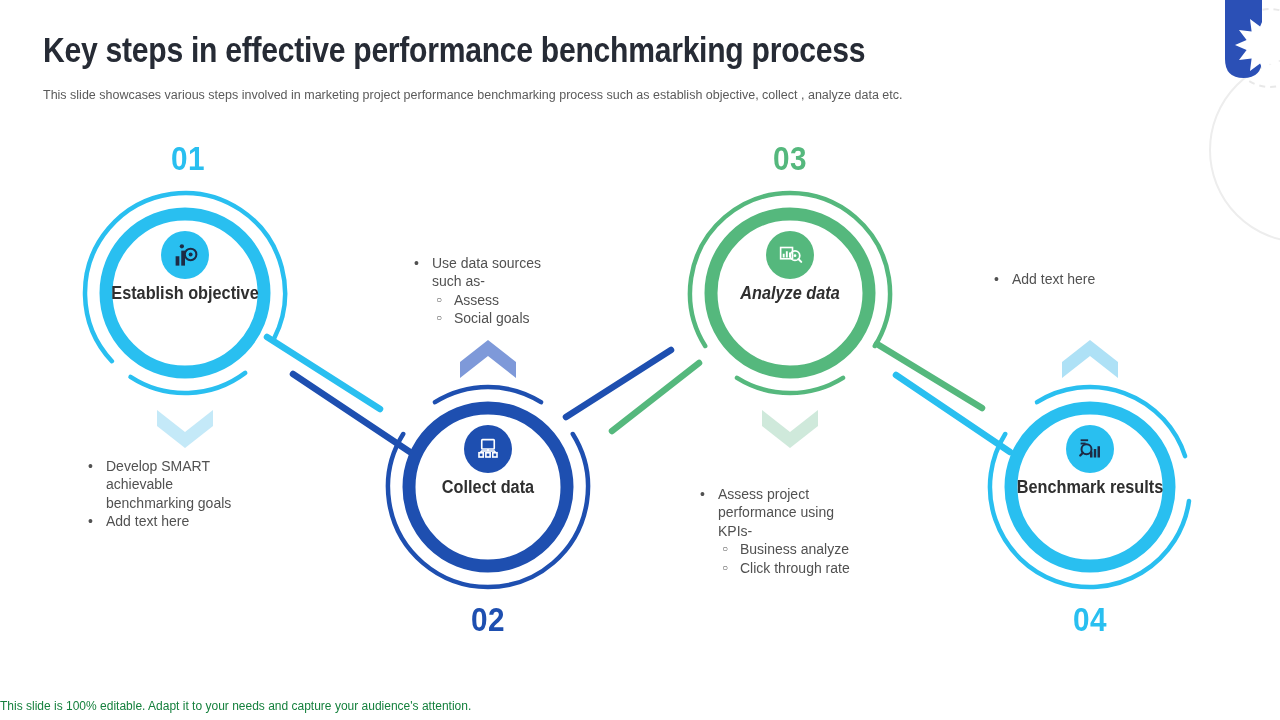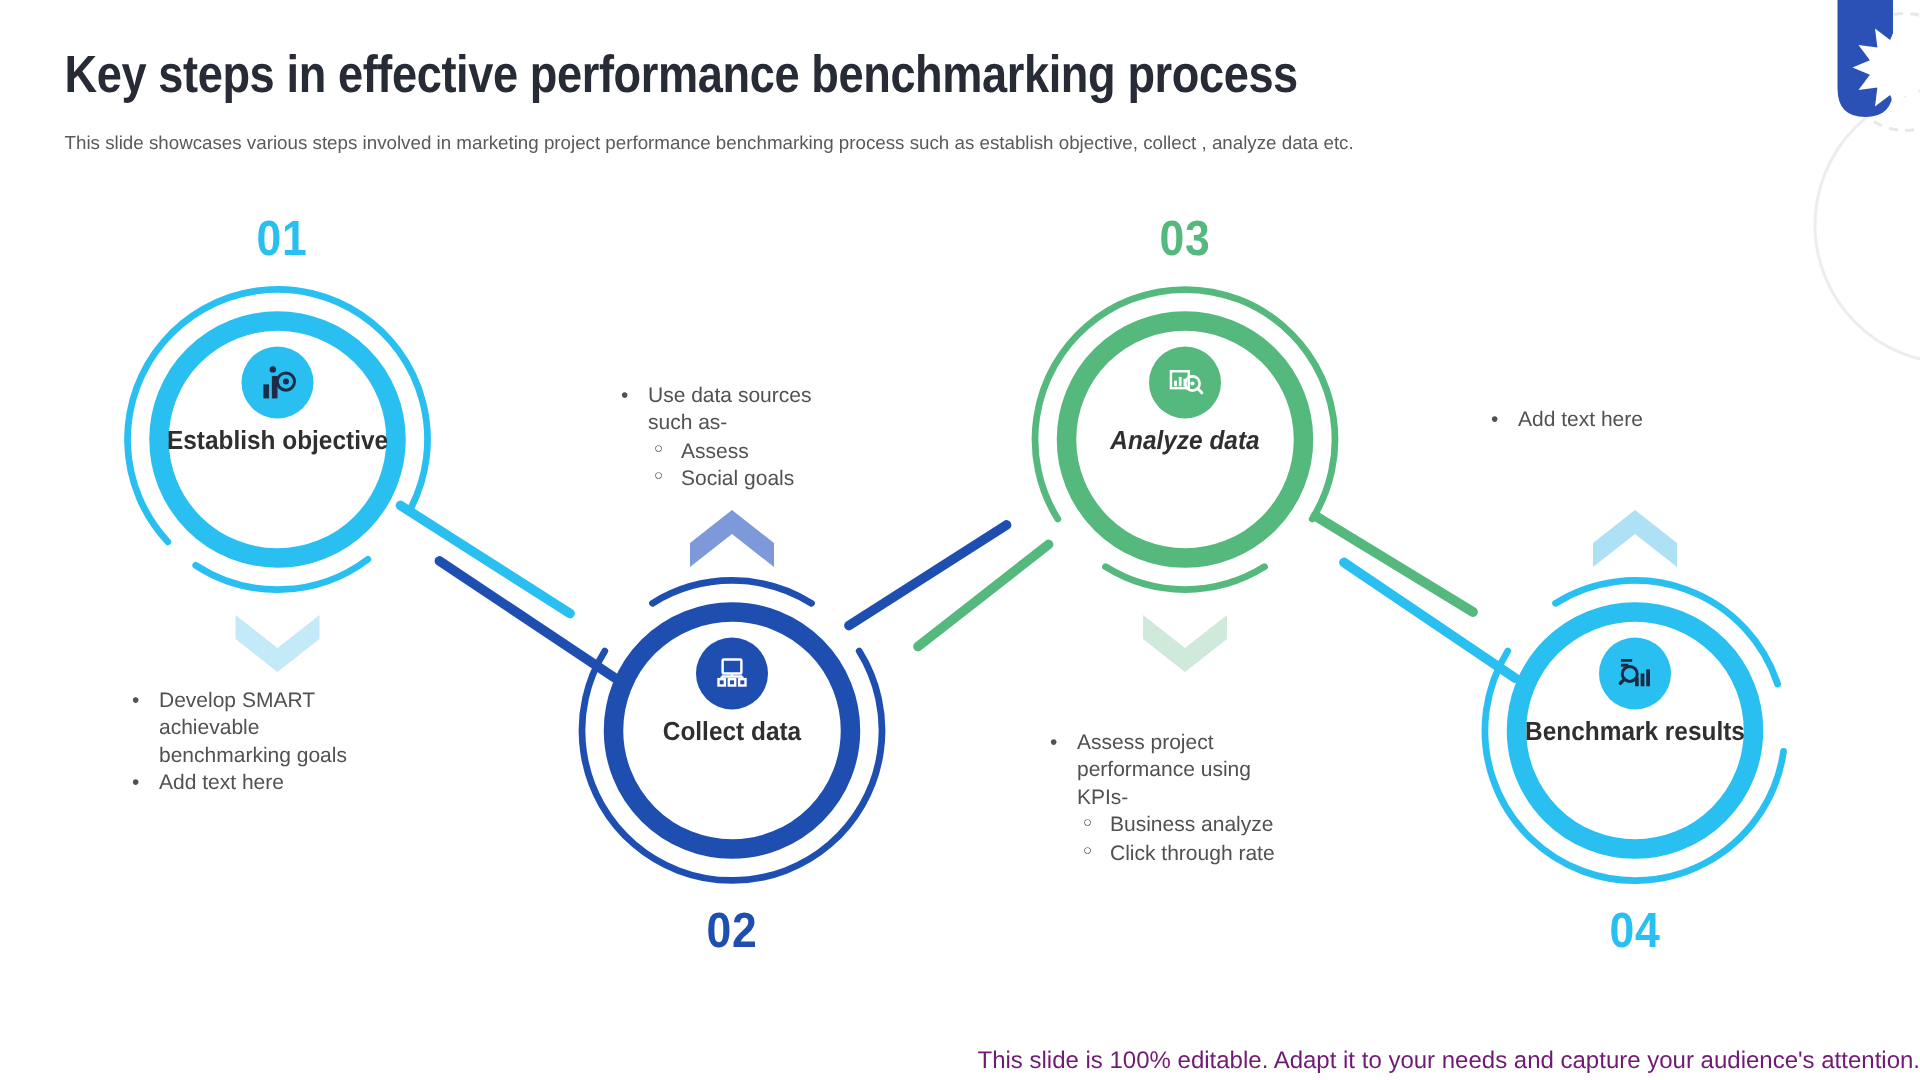--- a/index.html
+++ b/index.html
@@ -57,22 +57,22 @@
   .overlay line{stroke-width:6.5;stroke-linecap:round;fill:none;}
   .l-cyan{stroke:var(--cyan,#29bff0);}
   .l-blue{stroke:var(--blue,#1e4fb0);}
   .l-green{stroke:var(--green,#55b87d);}
   .f-chev1{fill:var(--chev-cyan-light,#c4e9f8);}
   .f-chev2{fill:var(--chev-periwinkle,#7e99d9);}
   .f-chev3{fill:var(--chev-green-light,#cfe9db);}
   .f-chev4{fill:var(--chev-cyan-light2,#aee1f6);}
   
   .footer{
-    position:absolute;left:0;right:0;top:699px;text-align:right;
-    font-size:16px;color:#701a75;
+    position:absolute;left:0;right:0;top:699px;text-align:left;
+    font-size:12px;color:#15803d;
   }
   
   .brand{position:absolute;left:1180px;top:0;width:100px;height:250px;}
 </style>
 </head>
 <body>
 
 <div class="title">Key steps in effective performance benchmarking process</div>
 <div class="subtitle">This slide showcases various steps involved in marketing project performance benchmarking process such as establish objective, collect , analyze data etc.</div>
 

